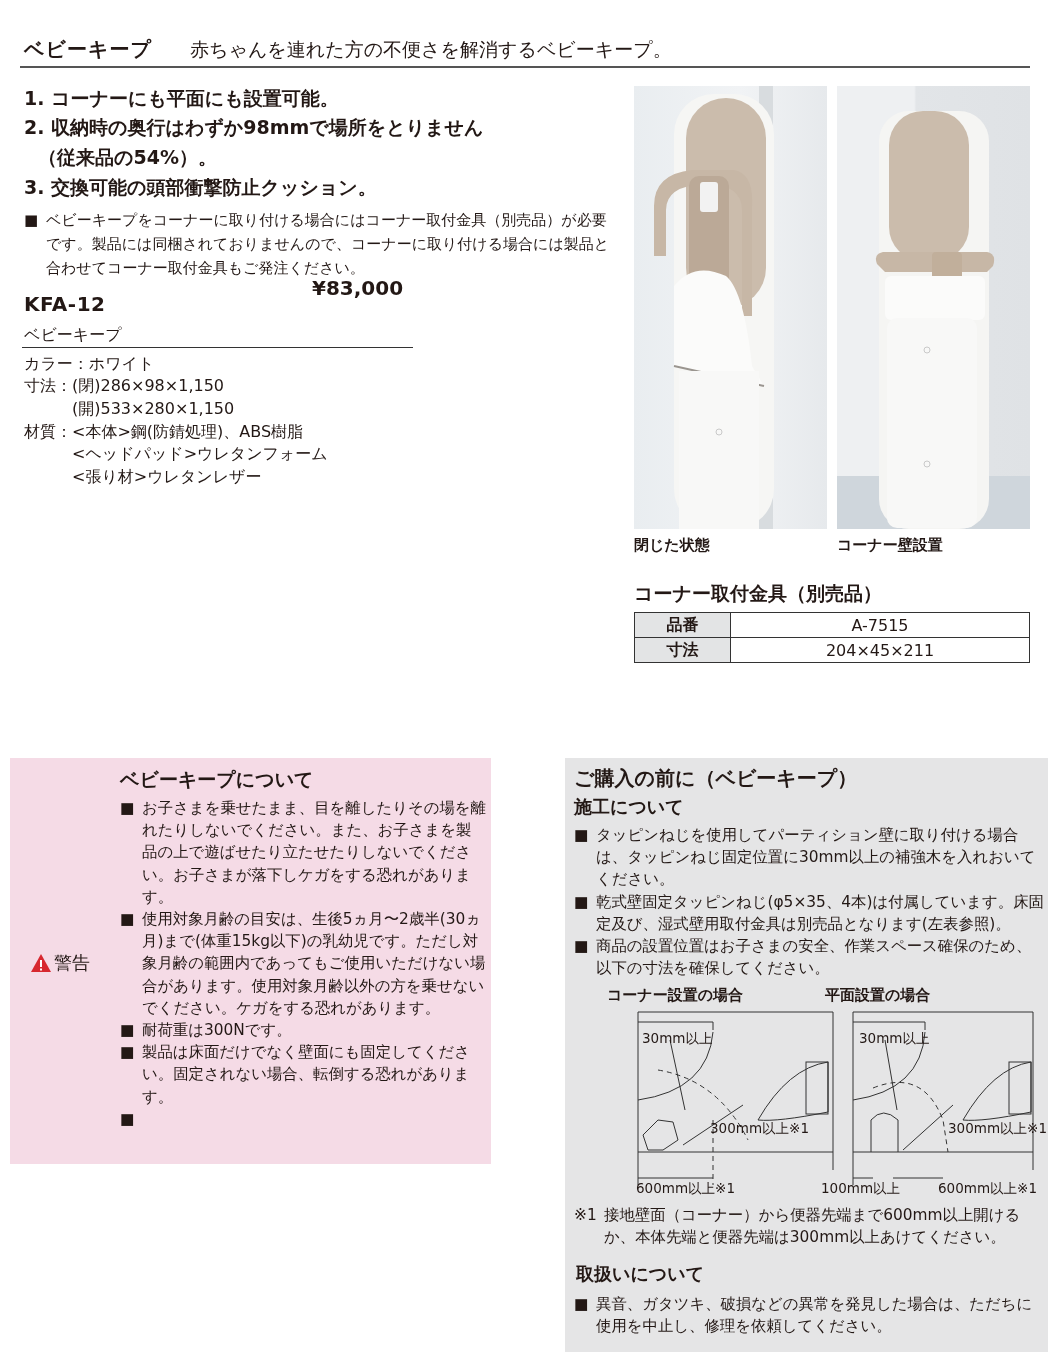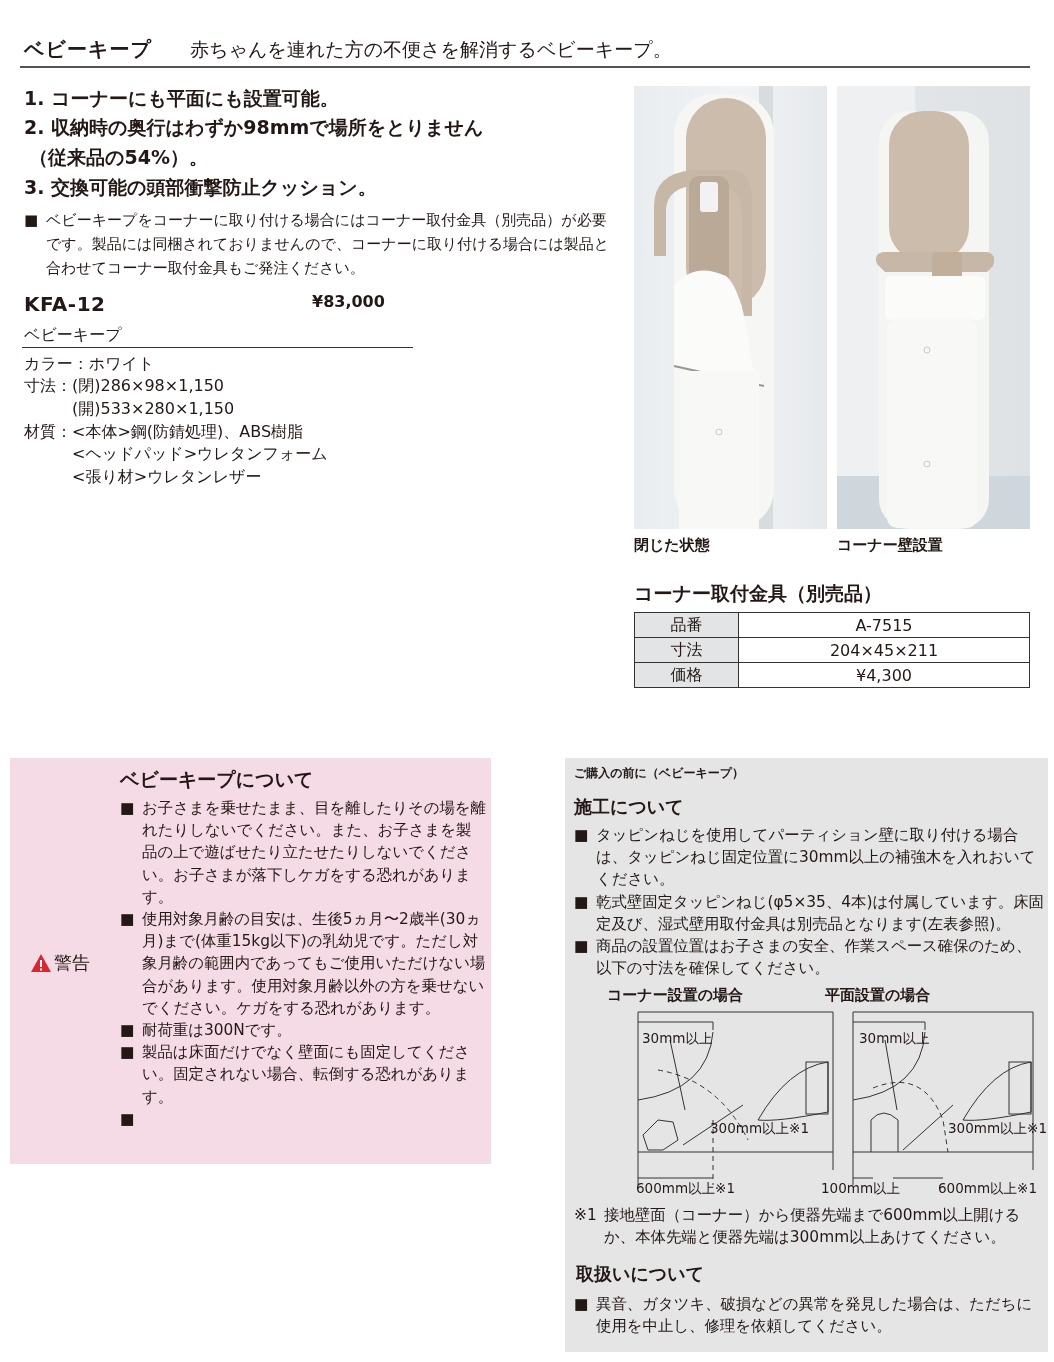--- a/index.html
+++ b/index.html
@@ -13,71 +13,71 @@
   .hdr-rule { left: 20px; top: 66px; width: 1010px; height: 2px; background: #555; }
 
   
   .feat { left: 24px; font-size: 19px; font-weight: bold; white-space: nowrap; }
   .note { left: 24px; top: 208px; width: 590px; font-size: 15px; line-height: 24px; }
   .note .sq { position: absolute; left: 0; top: 0; }
   .note .txt { display: block; padding-left: 22px; }
 
   
   .model { left: 24px; top: 292px; font-size: 20px; font-weight: bold; letter-spacing: 0.5px; }
-  .price { left: 312px; top: 292px; font-size: 16px; font-weight: bold; }
+  .price { left: 312px; top: 276px; font-size: 20px; font-weight: bold; }
   .pname { left: 24px; top: 325px; font-size: 16px; }
   .prule { left: 22px; top: 347px; width: 391px; height: 1px; background: #333; }
   .spec { left: 24px; font-size: 16px; line-height: 22.5px; white-space: nowrap; }
 
   
   .photo { top: 86px; width: 193px; height: 443px; overflow: hidden; }
   .photo-a { left: 634px; background: linear-gradient(90deg,#e9edf0 0%,#f1f3f5 55%,#e6e9ec 100%); }
   .photo-b { left: 837px; background: linear-gradient(90deg,#eef0f2 0%,#eef0f2 40%,#e2e5e8 41%,#dfe2e5 100%); }
   .caption { top: 536px; font-size: 15px; font-weight: bold; }
 
   
   .acc-title { left: 634px; top: 581px; font-size: 19px; font-weight: bold; }
   table.acc { position: absolute; left: 634px; top: 612px; width: 396px; border-collapse: collapse; font-size: 16px; }
   table.acc td { border: 1.5px solid #333; height: 25px; text-align: center; padding: 0 2px; }
-  table.acc td.k { width: 104px; background: #e3e4e5; font-weight: normal; }
+  table.acc td.k { width: 96px; background: #e3e4e5; font-weight: bold; }
   table.acc td.small { font-size: 12.5px; letter-spacing: -0.3px; }
 
   
   .warn-box { left: 10px; top: 758px; width: 481px; height: 406px; background: #f5dbe6; }
   .warn-label { left: 30px; top: 951px; font-size: 18px; display: flex; align-items: center; gap: 2px; }
   .warn-title { left: 120px; top: 767px; font-size: 19px; font-weight: bold; }
   .blist { font-size: 15.4px; line-height: 22.2px; }
   .blist .item { position: relative; padding-left: 22px; }
   .blist .item .sq { position: absolute; left: 0; top: 0; }
   .warn-list { left: 120px; top: 797px; width: 366px; }
 
   
   .gray-box { left: 565px; top: 758px; width: 483px; height: 594px; background: #e5e5e6; }
-  .g-title { left: 574px; top: 765px; font-size: 12px; font-weight: bold; }
+  .g-title { left: 574px; top: 765px; font-size: 20px; font-weight: bold; }
   .g-sub { left: 574px; top: 795px; font-size: 18px; font-weight: bold; }
   .g-list { left: 574px; top: 824px; width: 470px; }
   .dia-label { top: 986px; font-size: 15px; font-weight: bold; text-align: center; }
   .dia { top: 1010px; margin-left: 28px; }
   .dia-text { font-size: 13.5px; white-space: nowrap; }
   .footnote { left: 574px; top: 1204px; width: 470px; font-size: 15.4px; line-height: 22px; }
   .footnote .mk { position: absolute; left: 0; top: 0; }
   .footnote .txt { display: block; padding-left: 30px; }
   .g-sub2 { left: 576px; top: 1262px; font-size: 18px; font-weight: bold; }
   .g-list2 { left: 574px; top: 1293px; width: 470px; }
 </style>
 </head>
 <body>
 
 <div class="abs hdr-title">ベビーキープ</div>
 <div class="abs hdr-tag">赤ちゃんを連れた方の不便さを解消するベビーキープ。</div>
 <div class="abs hdr-rule"></div>
 
 <div class="abs feat" style="top:86px">1. コーナーにも平面にも設置可能。</div>
 <div class="abs feat" style="top:115px">2. 収納時の奥行はわずか98mmで場所をとりません</div>
-<div class="abs feat" style="top:145px; left:29px">（従来品の54%）。</div>
+<div class="abs feat" style="top:145px; left:38px">（従来品の54%）。</div>
 <div class="abs feat" style="top:175px">3. 交換可能の頭部衝撃防止クッション。</div>
 
 <div class="abs note">
   <span class="sq">■</span>
   <span class="txt">ベビーキープをコーナーに取り付ける場合にはコーナー取付金具（別売品）が必要です。製品には同梱されておりませんので、コーナーに取り付ける場合には製品と合わせてコーナー取付金具もご発注ください。</span>
 </div>
 
 <div class="abs model">KFA-12</div>
 <div class="abs price">¥83,000</div>
 <div class="abs pname">ベビーキープ</div>
@@ -122,24 +122,20 @@
 <div class="abs acc-title">コーナー取付金具（別売品）</div>
 <table class="acc">
   <tbody>
       <tr>
     <td class="k">品番</td>
     <td>A-7515</td>
   </tr>
   <tr>
     <td class="k">寸法</td>
     <td>204×45×211</td>
-  </tr>
-  <tr>
-    <td class="k">価格</td>
-    <td>¥4,300</td>
   </tr>
 </tbody>
   </table>
 
 <div class="abs warn-box"></div>
 <div class="abs warn-label">
   <svg width="22" height="20" viewBox="0 0 22 20">
     <path d="M11 1 L21 19 L1 19 Z" fill="#d7282f"></path>
     <rect x="10" y="7" width="2" height="7" fill="#fff"></rect>
     <rect x="10" y="15.5" width="2" height="2" fill="#fff"></rect>

